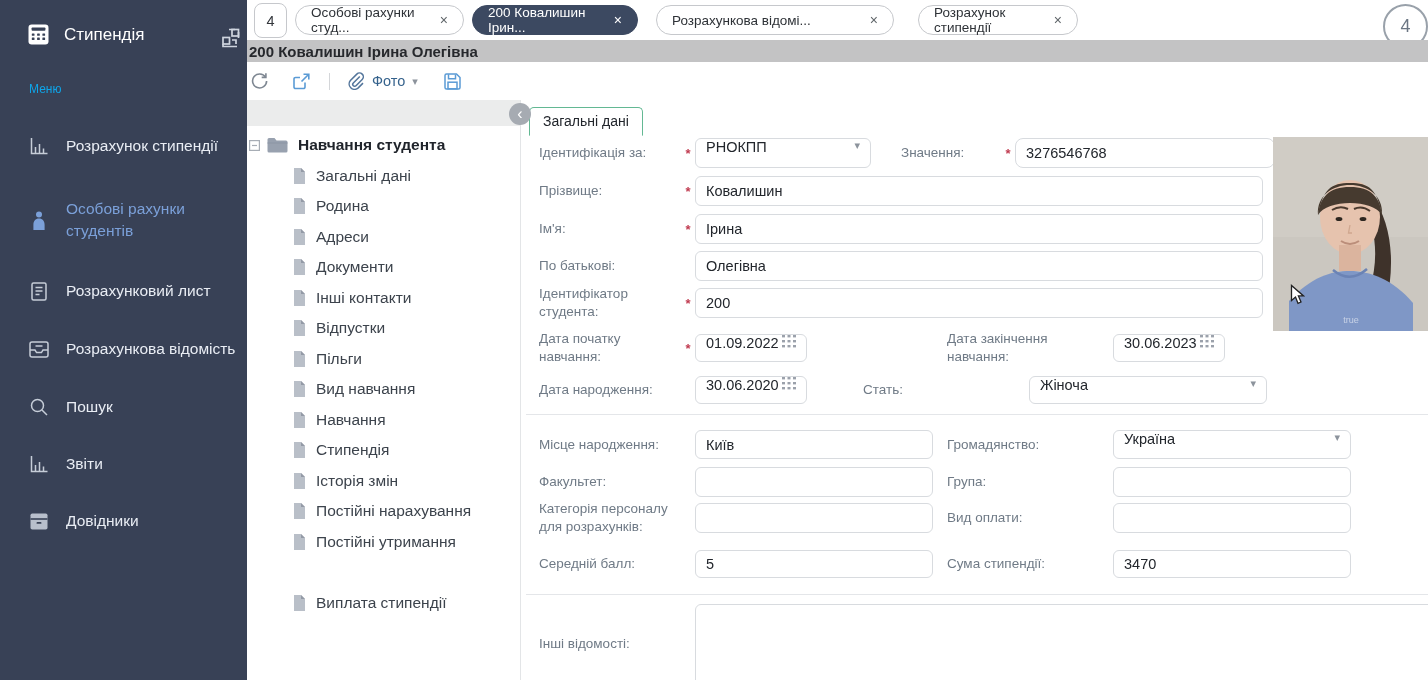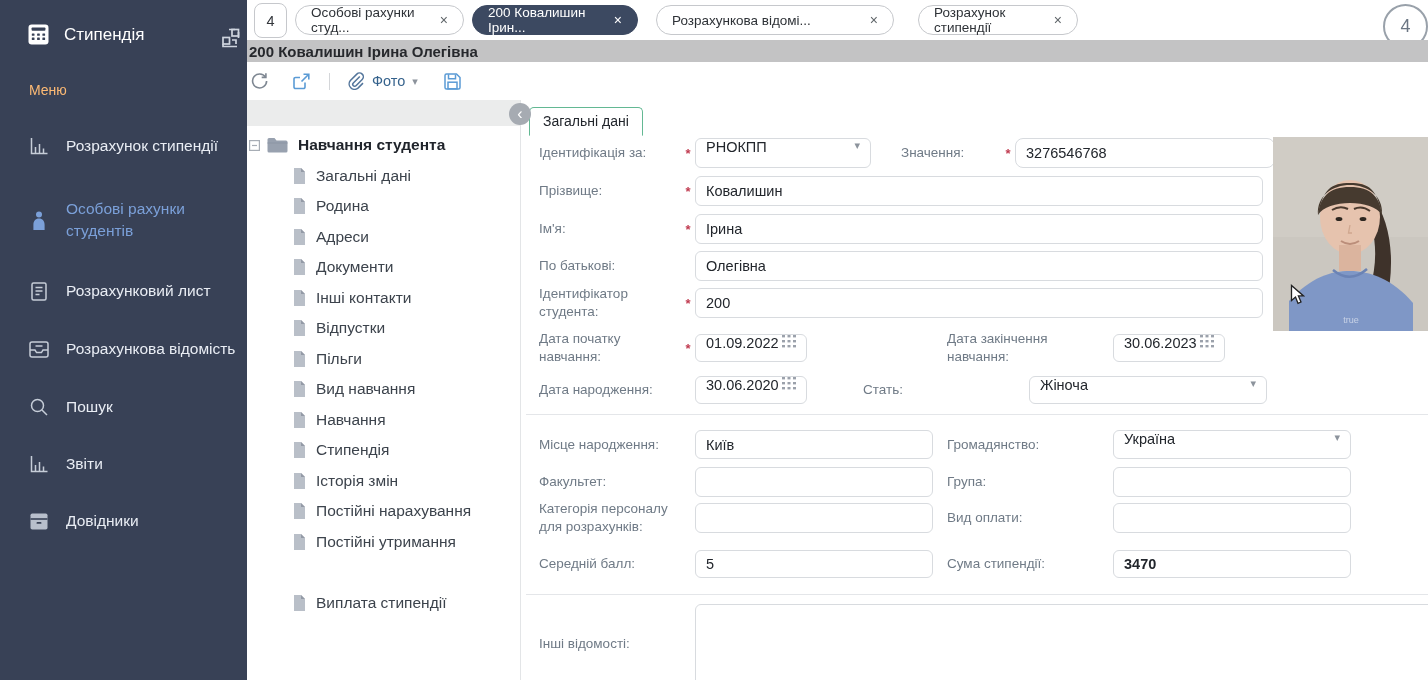--- a/index.html
+++ b/index.html
@@ -6,21 +6,21 @@
   body{
     position:relative;width:1428px;height:680px;overflow:hidden;
     font-family:"Liberation Sans",sans-serif;background:#fff;
     -webkit-font-smoothing:antialiased;
   }
   svg{display:block}
   
   .sidebar{position:absolute;left:0;top:0;width:247px;height:680px;background:#384156;z-index:30}
   .logo-row{position:absolute;top:24px;left:28px;display:flex;align-items:center;gap:15px;color:#fff;font-size:17px}
   .panels-btn{position:absolute;top:28px;right:5px;cursor:pointer}
-  .menu-label{position:absolute;top:82px;left:29px;font-size:14px;color:#fdba74}
+  .menu-label{position:absolute;top:82px;left:29px;font-size:12px;color:#0ea5e9}
   .m-item{position:absolute;left:0;width:247px;box-sizing:border-box;padding-left:29px;
     display:flex;align-items:center;gap:17px;color:#e9edf4;font-size:15.5px;cursor:pointer;line-height:1.45}
   .m-item .mlabel{max-width:182px}
   .m-item.active{color:#7ba0d9}
   .m-item .mico{flex:0 0 20px;display:flex;justify-content:center}
   
   .topbar{position:absolute;left:247px;top:0;right:0;height:40px;background:#fff}
   .chip{position:absolute;left:7px;top:3px;width:31px;height:33px;border:1px solid #c6c8cc;border-radius:8px;
     display:flex;align-items:center;justify-content:center;font-size:14.5px;color:#33363b;background:#fff;cursor:pointer}
   .tab{position:absolute;top:5px;height:30px;border:1px solid #c6c8cc;border-radius:16px;box-sizing:border-box;
@@ -533,21 +533,21 @@
     <div class="req"></div>
     <input class="inp" style="width: 238px;" readonly="" value="">
   </div>
 
   <div class="frow" style="top:450px;height:28px">
     <div class="lbl">Середній балл:</div>
     <div class="req"></div>
     <input class="inp" style="width: 238px; height: 28px;" readonly="" value="5">
     <div class="lbl" style="width:152px;margin-left:14px">Сума стипендії:</div>
     <div class="req"></div>
-    <input class="inp" style="width: 238px; height: 28px; font-weight: bold;" readonly="" value="3470">
+    <input class="inp" style="width: 238px; height: 28px;" readonly="" value="3470">
   </div>
 
   <div class="hr" style="top:494px"></div>
 
   <div class="ta-label">Інші відомості:</div>
   <div class="ta"></div>
 
   <div class="photo">
     <svg width="156" height="194" viewBox="0 0 156 194">
       <rect width="156" height="194" fill="#cbc7c0"></rect>

